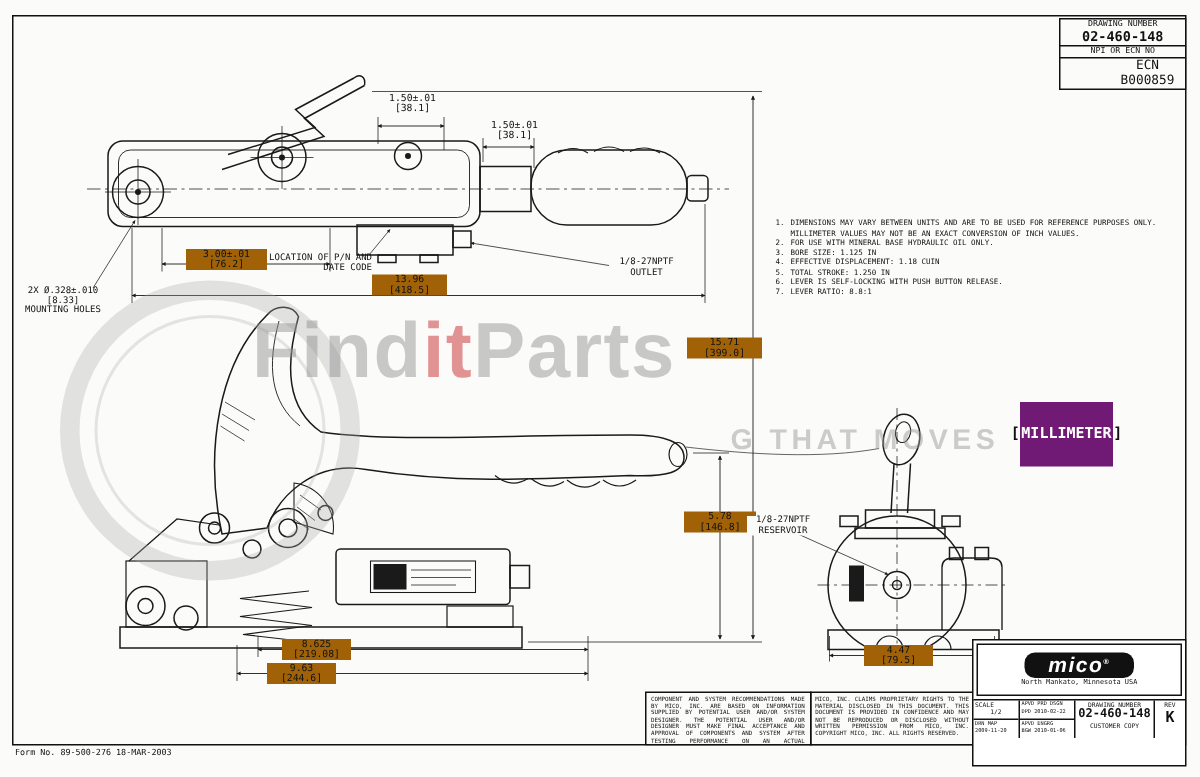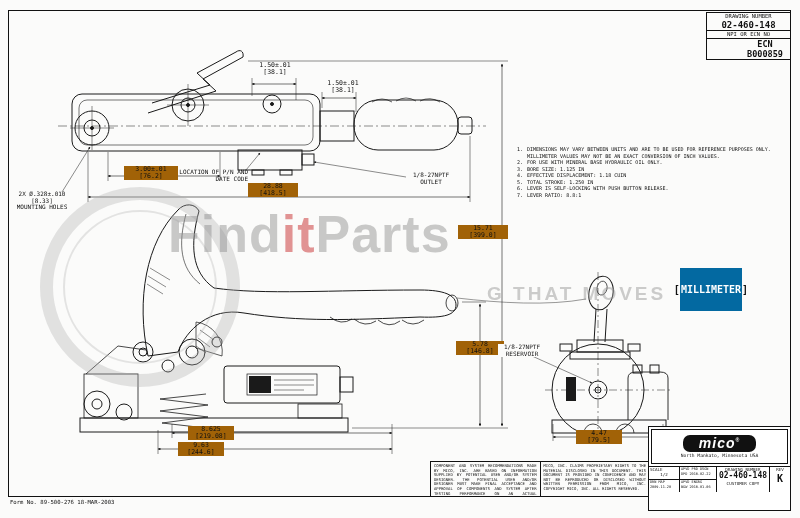--- a/index.html
+++ b/index.html
@@ -10,31 +10,31 @@
   
   .dim{position:absolute;z-index:3;font-size:6.5px;line-height:1.1;text-align:center;color:#111;}
   .dim .l{display:block;white-space:nowrap;}
   .bg{background:#a16207;padding:0 1px;}
   .ra{text-align:right;}
   
   .revblk{position:absolute;left:706px;top:13px;width:85px;z-index:4;}
   .revblk .bx{border:1px solid #111;text-align:center;background:#fbfbfa;margin-top:-1px;}
   .revblk .sm{font-size:5.5px;line-height:1.2;}
   .revblk .bg9{font-size:9px;font-weight:bold;line-height:1.15;}
-  .revblk .bg8{font-size:8.5px;font-weight:bold;line-height:1.2;padding-left:33px;}
+  .revblk .bg8{font-size:8.5px;font-weight:normal;line-height:1.2;padding-left:33px;}
   
   .notes{position:absolute;left:517px;top:146px;width:276px;z-index:4;}
   .notes h4{margin:0 0 2px 0;font-size:9px;text-decoration:underline;letter-spacing:.5px;}
   .note{display:flex;font-size:5px;line-height:1.3;}
   .note .n{width:10px;flex:none;}
   .note .t{flex:1;}
   
   .units{position:absolute;left:655px;top:272px;width:112px;text-align:center;z-index:4;
          font-size:10px;font-weight:bold;line-height:1.2;}
-  .inv{background:#0369a1;color:#fff;padding:16px 1px;margin-top:34px;}
+  .inv{background:#701a75;color:#fff;padding:16px 1px;margin-top:34px;}
   
   .wm{position:absolute;inset:0;z-index:5;pointer-events:none;}
   .wm-text{position:absolute;left:168px;top:204px;font-family:"Liberation Sans",sans-serif;
            font-weight:800;font-size:52px;letter-spacing:1px;color:rgba(145,145,145,.48);white-space:nowrap;}
   .wm-text .red{color:rgba(204,62,62,.55);}
   .wm-tag{position:absolute;left:487px;top:283px;font-family:"Liberation Sans",sans-serif;
           font-weight:700;font-size:19px;letter-spacing:3px;color:rgba(150,150,150,.48);white-space:nowrap;}
   .wm-circ{position:absolute;left:40px;top:187px;width:200px;height:200px;border-radius:50%;
            border:13px solid rgba(172,172,172,.32);box-sizing:border-box;}
   .wm-circ2{position:absolute;left:63px;top:210px;width:154px;height:154px;border-radius:50%;
@@ -222,21 +222,21 @@
     </div>
   <div class="dim ra" style="left:176px;top:169px;width:72px;font-size:6px;">
     <span class="l">LOCATION OF P/N AND</span>
       <span class="l">DATE CODE</span>
     </div>
   <div class="dim" style="left:404px;top:172px;width:54px;font-size:6px;">
     <span class="l">1/8-27NPTF</span>
       <span class="l">OUTLET</span>
     </div>
   <div class="dim bg" style="left:248px;top:183px;width:48px;">
-    <span class="l">28.88</span>
+    <span class="l">13.96</span>
       <span class="l">[418.5]</span>
     </div>
   <div class="dim bg" style="left:458px;top:225px;width:48px;">
     <span class="l">15.71</span>
       <span class="l">[399.0]</span>
     </div>
   <div class="dim bg" style="left:456px;top:341px;width:46px;">
     <span class="l">5.78</span>
       <span class="l">[146.8]</span>
     </div>

